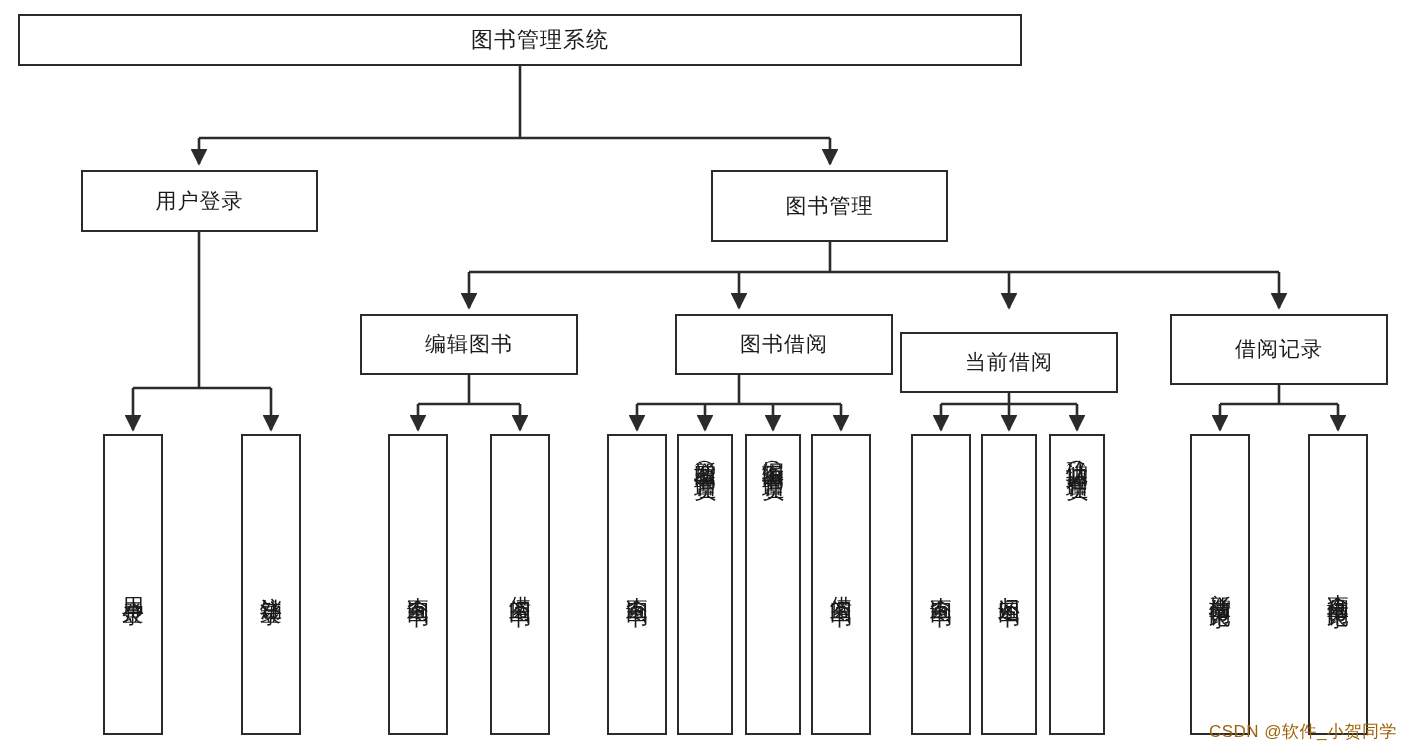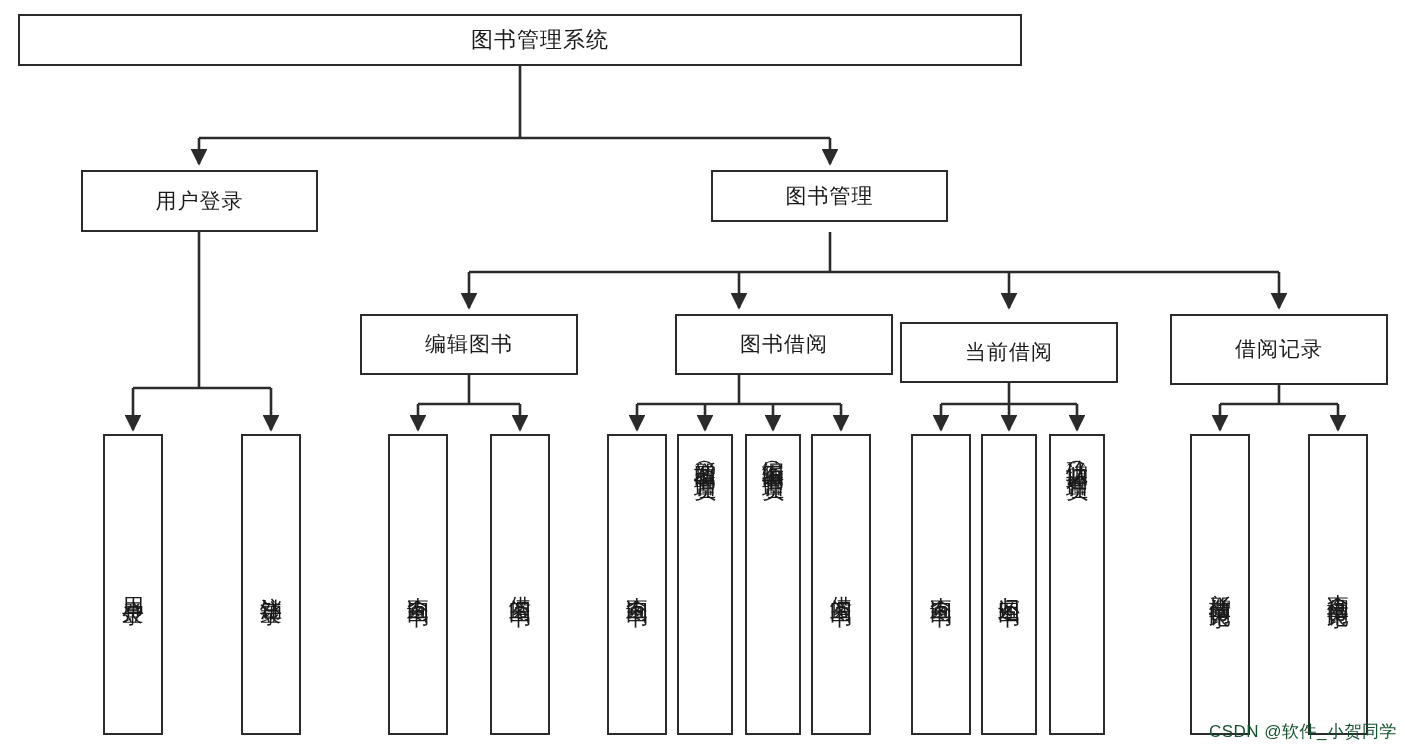--- a/index.html
+++ b/index.html
@@ -71,21 +71,21 @@
     align-items: flex-start;
   }
   .node.v.top .label {
     margin-top: 6px;
   }
   .watermark {
     position: absolute;
     right: 8px;
     bottom: 4px;
     font-size: 17px;
-    color: #14532d;
+    color: #a16207;
     letter-spacing: 0.5px;
     white-space: nowrap;
     user-select: none;
   }
 </style>
 </head>
 <body>
 
 <div id="canvas">
 
@@ -156,33 +156,33 @@
   </svg>
 
   <div class="node h root" style="left:18px; top:14px; width:1004px; height:52px;padding-left:40px;">
     <span class="label">图书管理系统</span>
   </div>
 
   <div class="node h" style="left:81px; top:170px; width:237px; height:62px;">
     <span class="label">用户登录</span>
   </div>
 
-  <div class="node h" style="left:711px; top:170px; width:237px; height:52px;">
+  <div class="node h" style="left:711px; top:170px; width:237px; height:72px;">
     <span class="label">图书管理</span>
   </div>
 
   <div class="node h" style="left:360px; top:314px; width:218px; height:61px;">
     <span class="label">编辑图书</span>
   </div>
 
   <div class="node h" style="left:630px; top:314px; width:218px; height:61px;margin-left:45px;">
     <span class="label">图书借阅</span>
   </div>
 
-  <div class="node h" style="left:900px; top:322px; width:218px; height:61px;">
+  <div class="node h" style="left:900px; top:332px; width:218px; height:61px;">
     <span class="label">当前借阅</span>
   </div>
 
   <div class="node h" style="left:1170px; top:314px; width:218px; height:71px;">
     <span class="label">借阅记录</span>
   </div>
 
   <div class="node v mid" style="left:103px; top:434px; width:60px; height:301px;">
     <span class="label">用户登录</span>
   </div>

